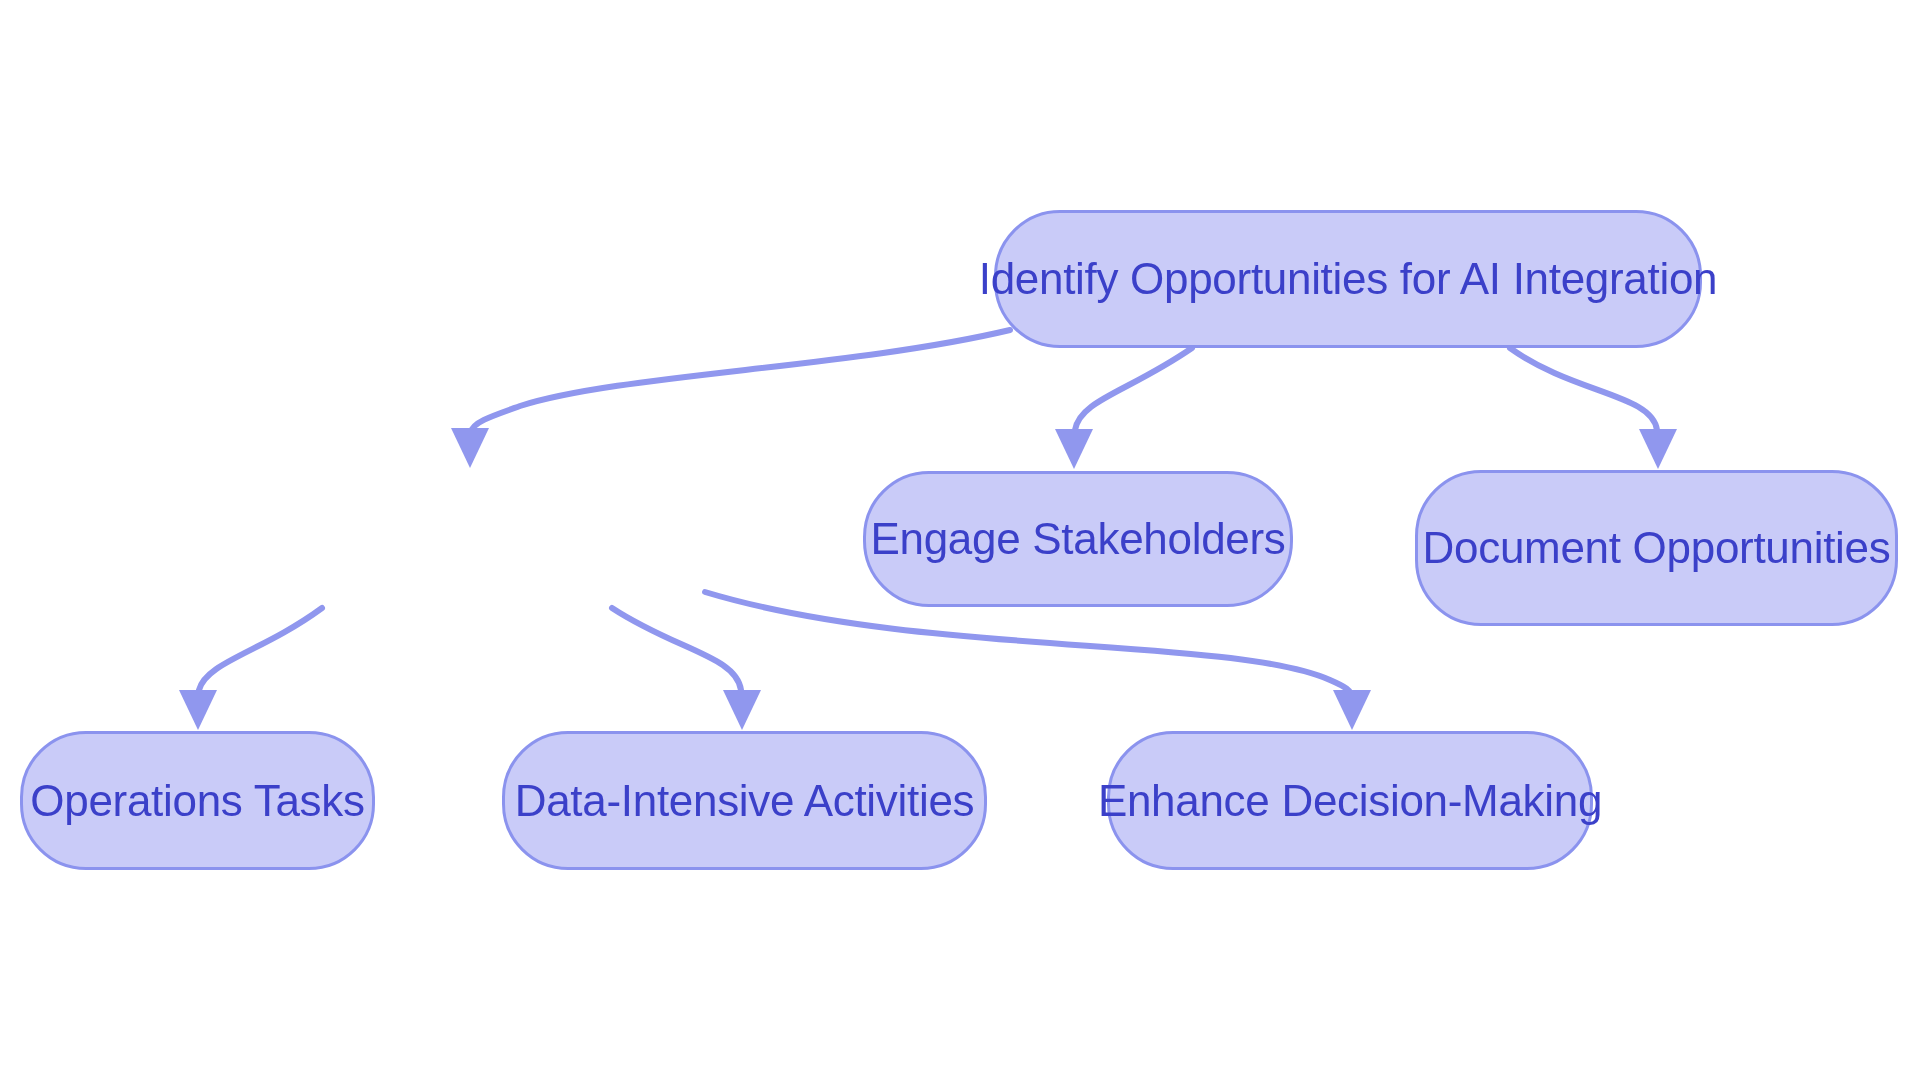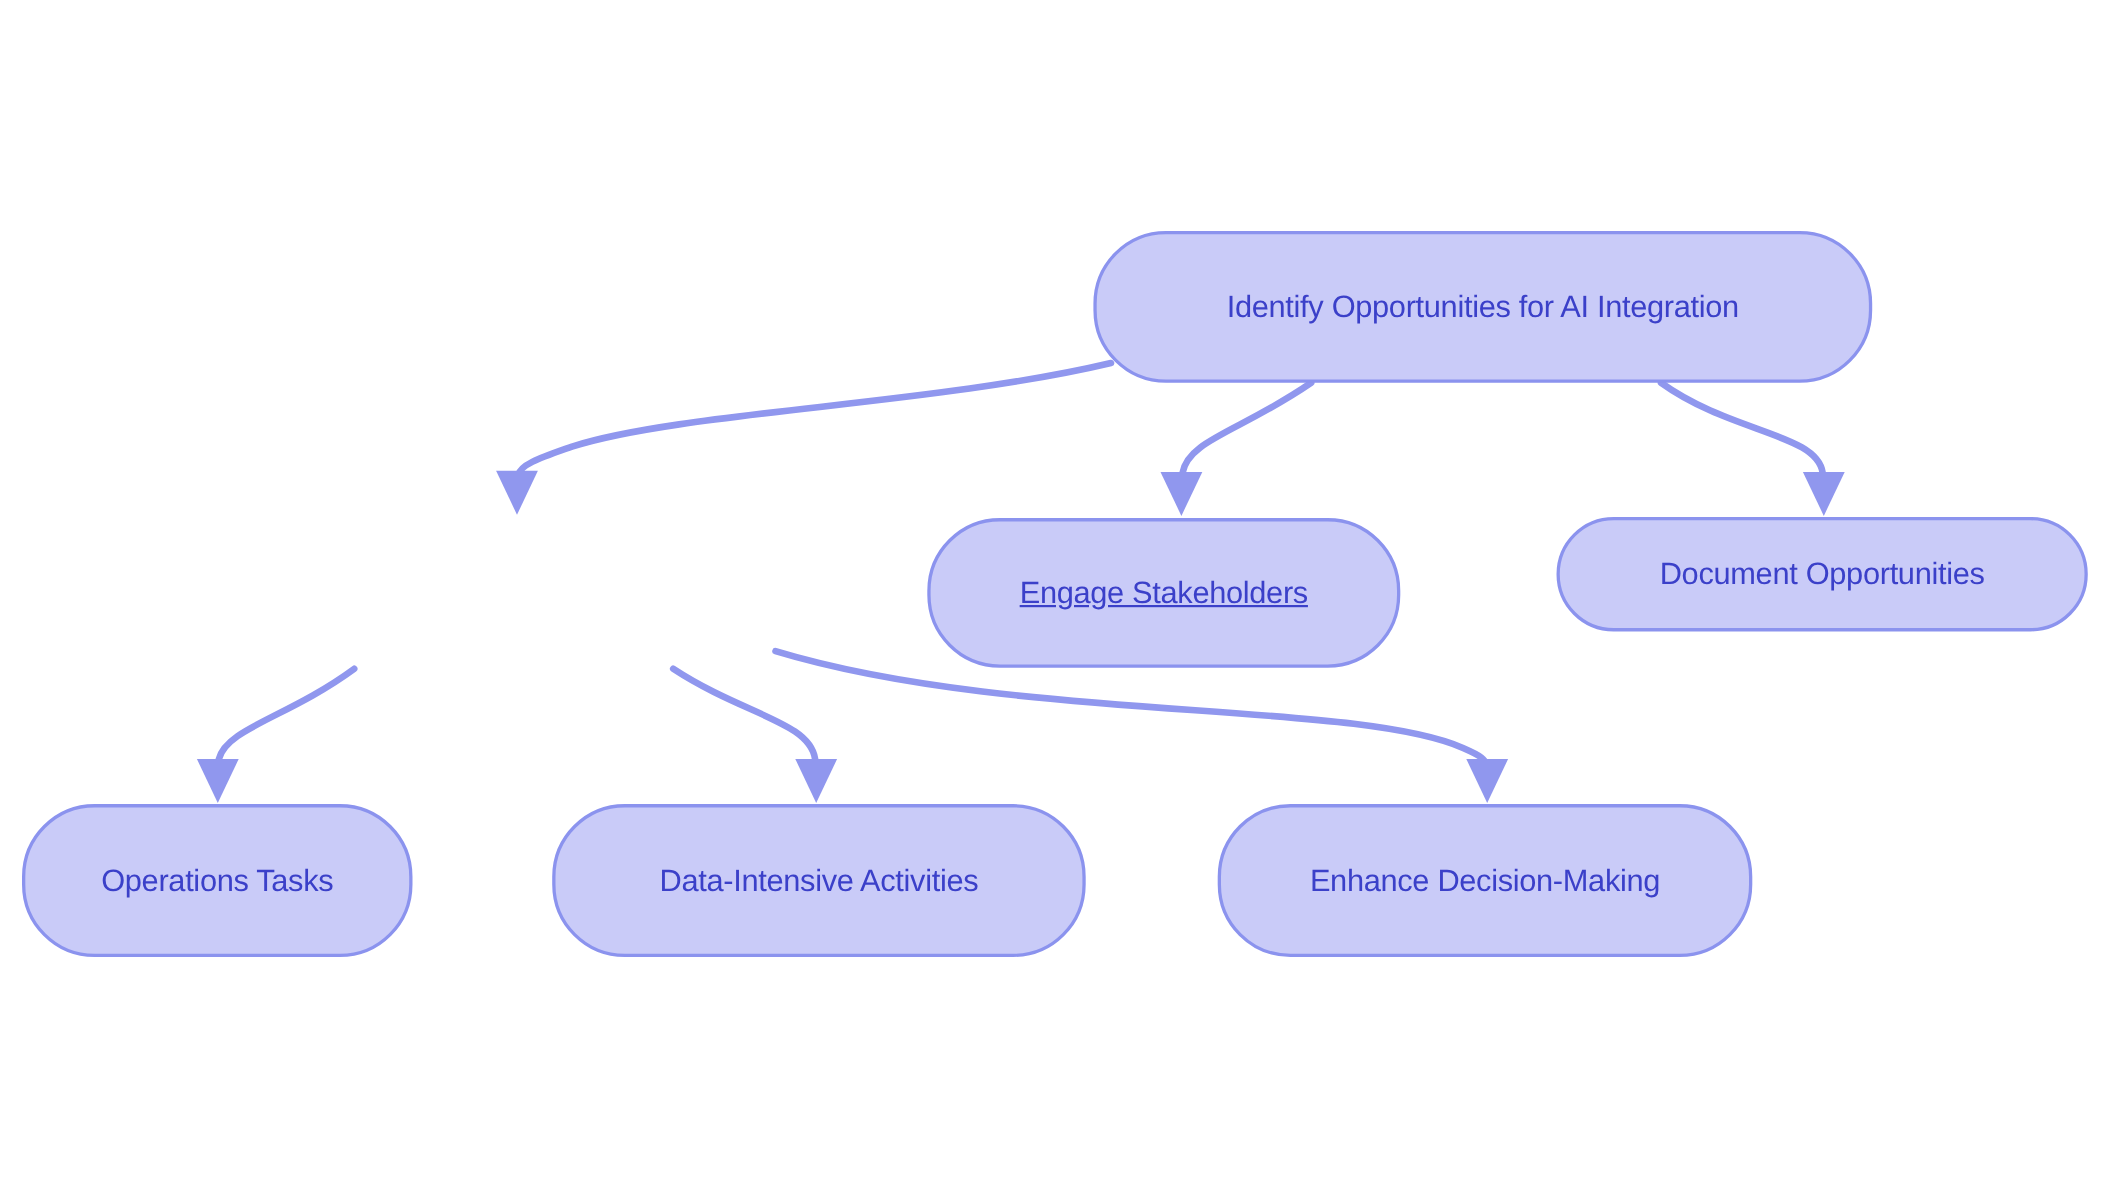--- a/index.html
+++ b/index.html
@@ -27,30 +27,30 @@
     position: absolute;
     z-index: 2;
     display: flex;
     align-items: center;
     justify-content: center;
     background: #c9cbf8;
     border: 3px solid #8b93ee;
     border-radius: 66px;
     box-sizing: border-box;
     color: #3b40c9;
-    font-size: 28px;
+    font-size: 44px;
     letter-spacing: -0.3px;
     white-space: nowrap;
     text-align: center;
   }
   
   .n-identify   { left:  994px; top: 210px; width: 708px; height: 138px; }
   .n-analyze    { left:  205px; top: 470px; width: 531px; height: 138px; }
-  .n-engage     { left:  843px; top: 471px; width: 430px; height: 136px; text-decoration: underline; }
-  .n-document   { left: 1415px; top: 470px; width: 483px; height: 104px; }
+  .n-engage     { left:  863px; top: 471px; width: 430px; height: 136px; }
+  .n-document   { left: 1415px; top: 470px; width: 483px; height: 156px; }
   .n-repetitive { left:   20px; top: 731px; width: 355px; height: 139px; }
   .n-data       { left:  502px; top: 731px; width: 485px; height: 139px; }
   .n-enhance    { left: 1107px; top: 731px; width: 486px; height: 139px; justify-content: center; }
 </style>
 </head>
 <body>
 
 <div class="canvas">
 
   <svg class="edges-layer" viewBox="0 0 1920 1083" xmlns="http://www.w3.org/2000/svg" fill="none" stroke="#9097ee" stroke-width="6" stroke-linecap="round">

